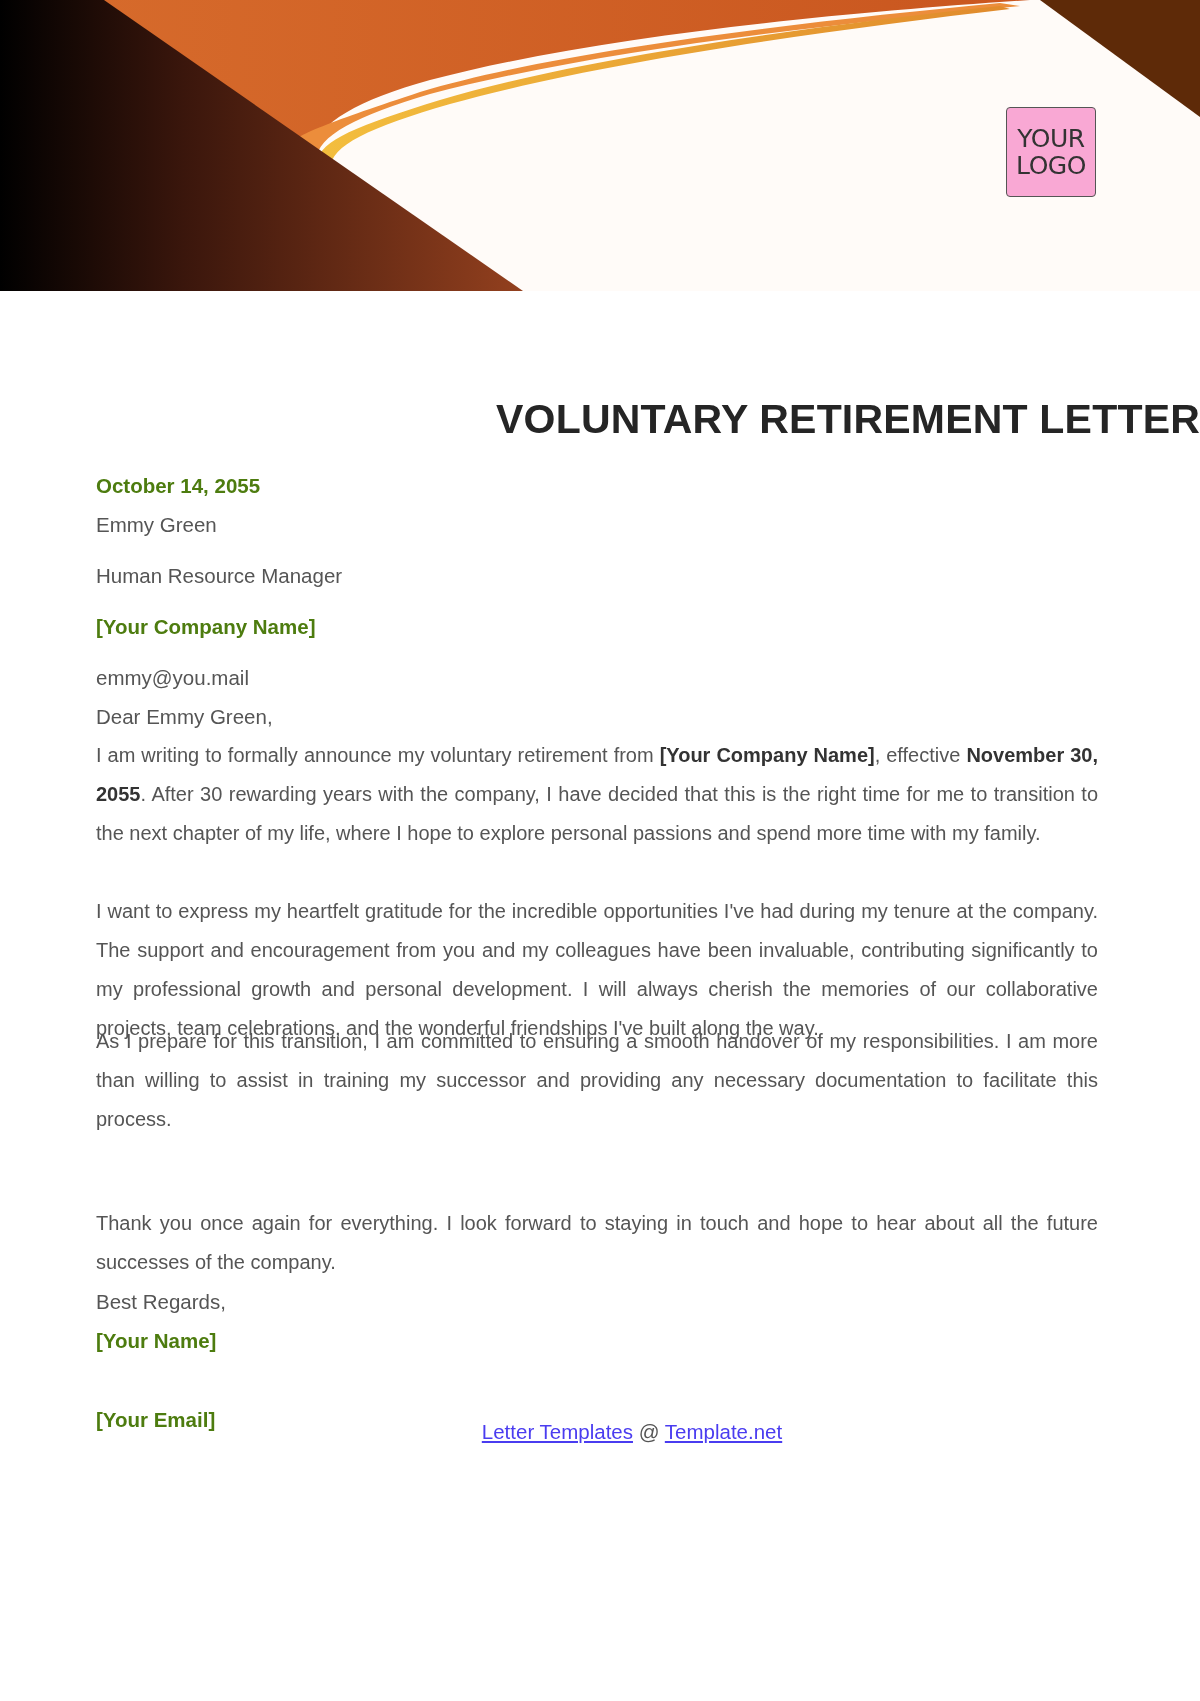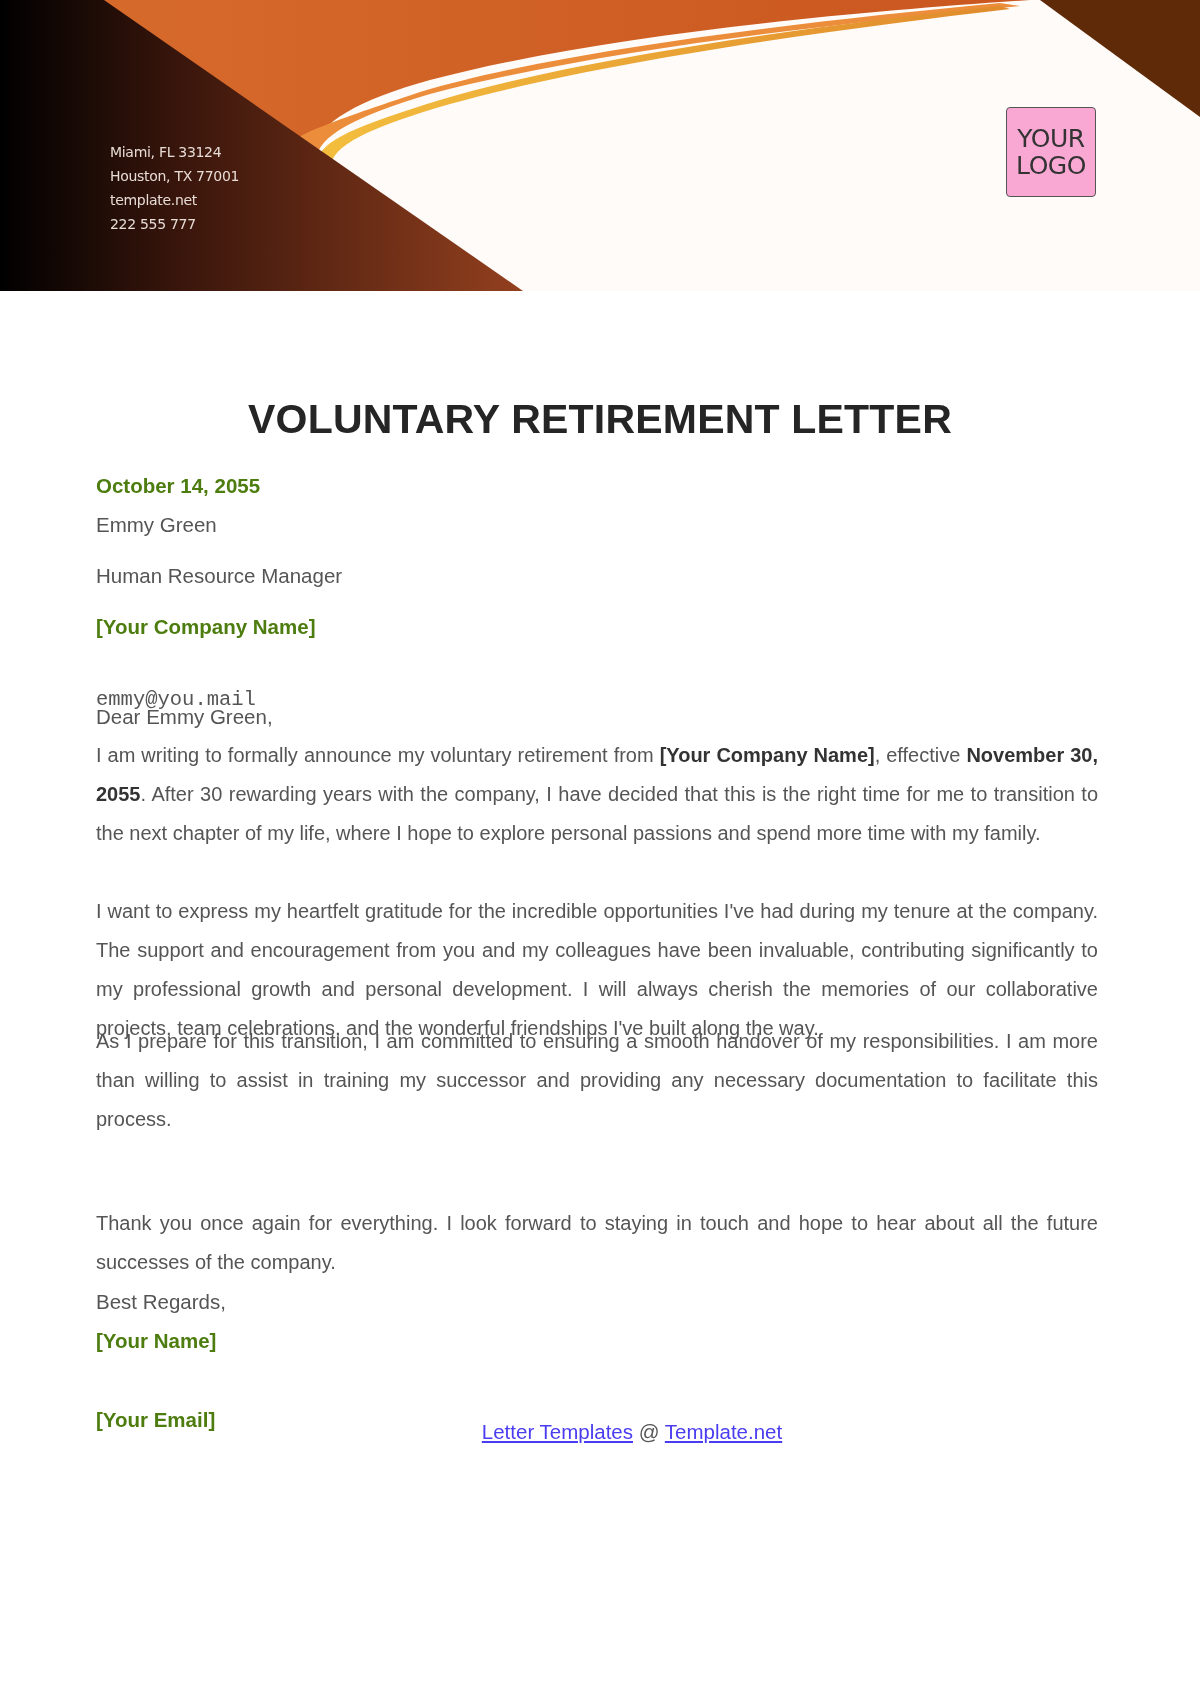--- a/index.html
+++ b/index.html
@@ -18,21 +18,21 @@
   }
   .addr div { white-space: nowrap; }
   .logo {
     position: absolute; left: 1006px; top: 107px; width: 90px; height: 90px;
     border: 1.5px solid #555; border-radius: 4px; box-sizing: border-box;
     display: flex; flex-direction: column; justify-content: center; align-items: center;
     font-family: "DejaVu Sans", sans-serif; font-size: 25px; line-height: 27px; color: #333;
     letter-spacing: -0.5px; background: #f9a8d4;
   }
   .title {
-    position: absolute; left: 0; width: 1200px; top: 396px; text-align: center;
+    position: absolute; left: 0; width: 1200px; top: 396px; text-align: right;
     font-family: "Liberation Sans", sans-serif; font-weight: bold; font-size: 41px;
     color: #252525; letter-spacing: 0.2px;
   }
   .line {
     position: absolute; left: 96px; width: 1002px; font-size: 20.5px; line-height: 39px;
     white-space: nowrap;
   }
   .b { font-weight: bold; color: #4d7c0f; }
   .body-p {
     position: absolute; left: 96px; width: 1002px; font-size: 20px; line-height: 39px;
@@ -72,40 +72,34 @@
 
     <path d="M 1000 3 C 800 22, 560 50, 420 92 C 330 122, 285 138, 290 148 L 318 168 C 308 140, 350 118, 430 94 C 590 52, 820 25, 1020 6 Z" fill="#ec8d3b"></path>
 
     <path d="M 1000 6 C 810 26, 580 58, 440 100 C 350 128, 310 144, 320 168 L 332 176 C 322 150, 360 130, 450 104 C 600 62, 830 30, 1010 9 Z" fill="url(#yellowGrad)"></path>
 
     <path d="M 0 0 L 104 0 L 523 291 L 0 291 Z" fill="url(#darkGrad)"></path>
 
     <path d="M 1040 0 L 1200 0 L 1200 117 Z" fill="#5e2a08"></path>
   </svg>
 
-  <div class="addr">
-    <div>Miami, FL 33124</div>
-    <div>Houston, TX 77001</div>
-    <div>template.net</div>
-    <div>222 555 777</div>
-  </div>
 
   <div class="logo">
     <span>YOUR</span>
     <span>LOGO</span>
   </div>
 </div>
 
 <div class="title">VOLUNTARY RETIREMENT LETTER</div>
 
 <div class="line b" style="top:466px;">October 14, 2055</div>
 <div class="line" style="top:505px;">Emmy Green</div>
 <div class="line" style="top:556px;">Human Resource Manager</div>
 <div class="line b" style="top:607px;">[Your Company Name]</div>
-<div class="line" style="top:680px;font-family:Liberation Mono, monospace;">emmy@you.mail</div>
+<div class="line" style="top:658px;">emmy@you.mail</div>
 <div class="line" style="top:697px;">Dear Emmy Green,</div>
 
 <div class="body-p" style="top:736px;"><span>I am writing to formally announce my voluntary retirement from </span><b>[Your Company Name]</b><span>, effective </span><b>November 30, 2055</b><span>. After 30 rewarding years with the company, I have decided that this is the right time for me to transition to the next chapter of my life, where I hope to explore personal passions and spend more time with my family.</span></div>
 
 <div class="body-p" style="top:892px;">I want to express my heartfelt gratitude for the incredible opportunities I've had during my tenure at the company. The support and encouragement from you and my colleagues have been invaluable, contributing significantly to my professional growth and personal development. I will always cherish the memories of our collaborative projects, team celebrations, and the wonderful friendships I've built along the way.</div>
 <div class="body-p" style="top:1022px;">As I prepare for this transition, I am committed to ensuring a smooth handover of my responsibilities. I am more than willing to assist in training my successor and providing any necessary documentation to facilitate this process.</div>
 <div class="body-p" style="top:1204px;">Thank you once again for everything. I look forward to staying in touch and hope to hear about all the future successes of the company.</div>
 
 <div class="line" style="top:1282px;">Best Regards,</div>
 <div class="line b" style="top:1321px;">[Your Name]</div>

